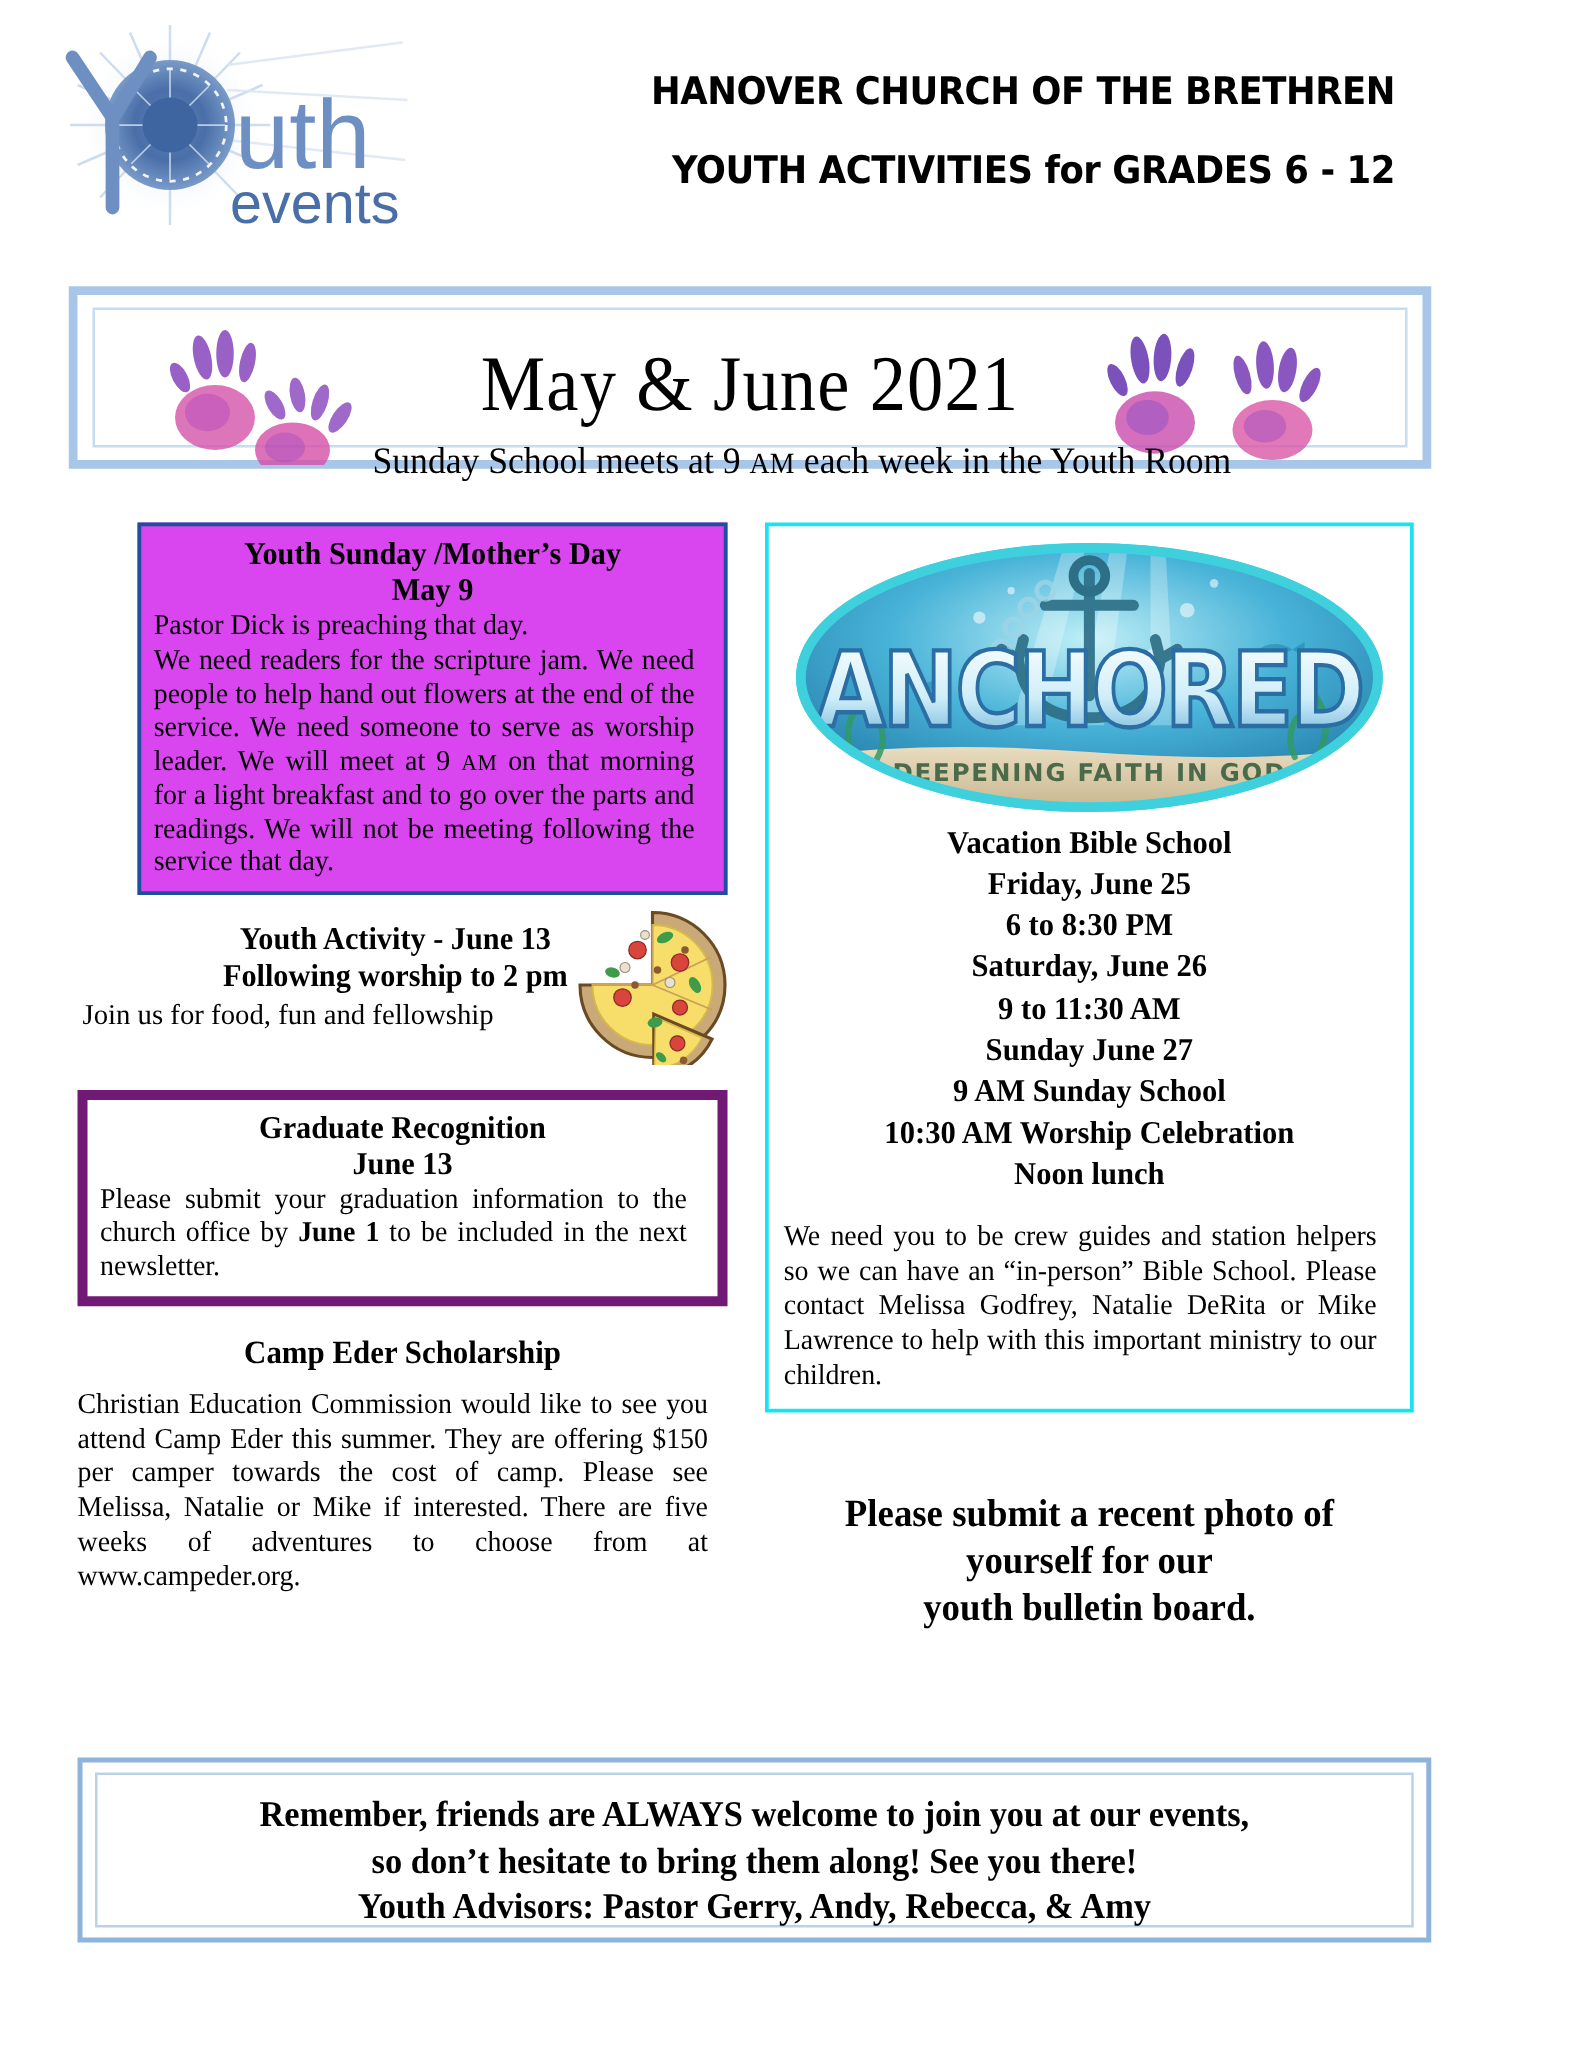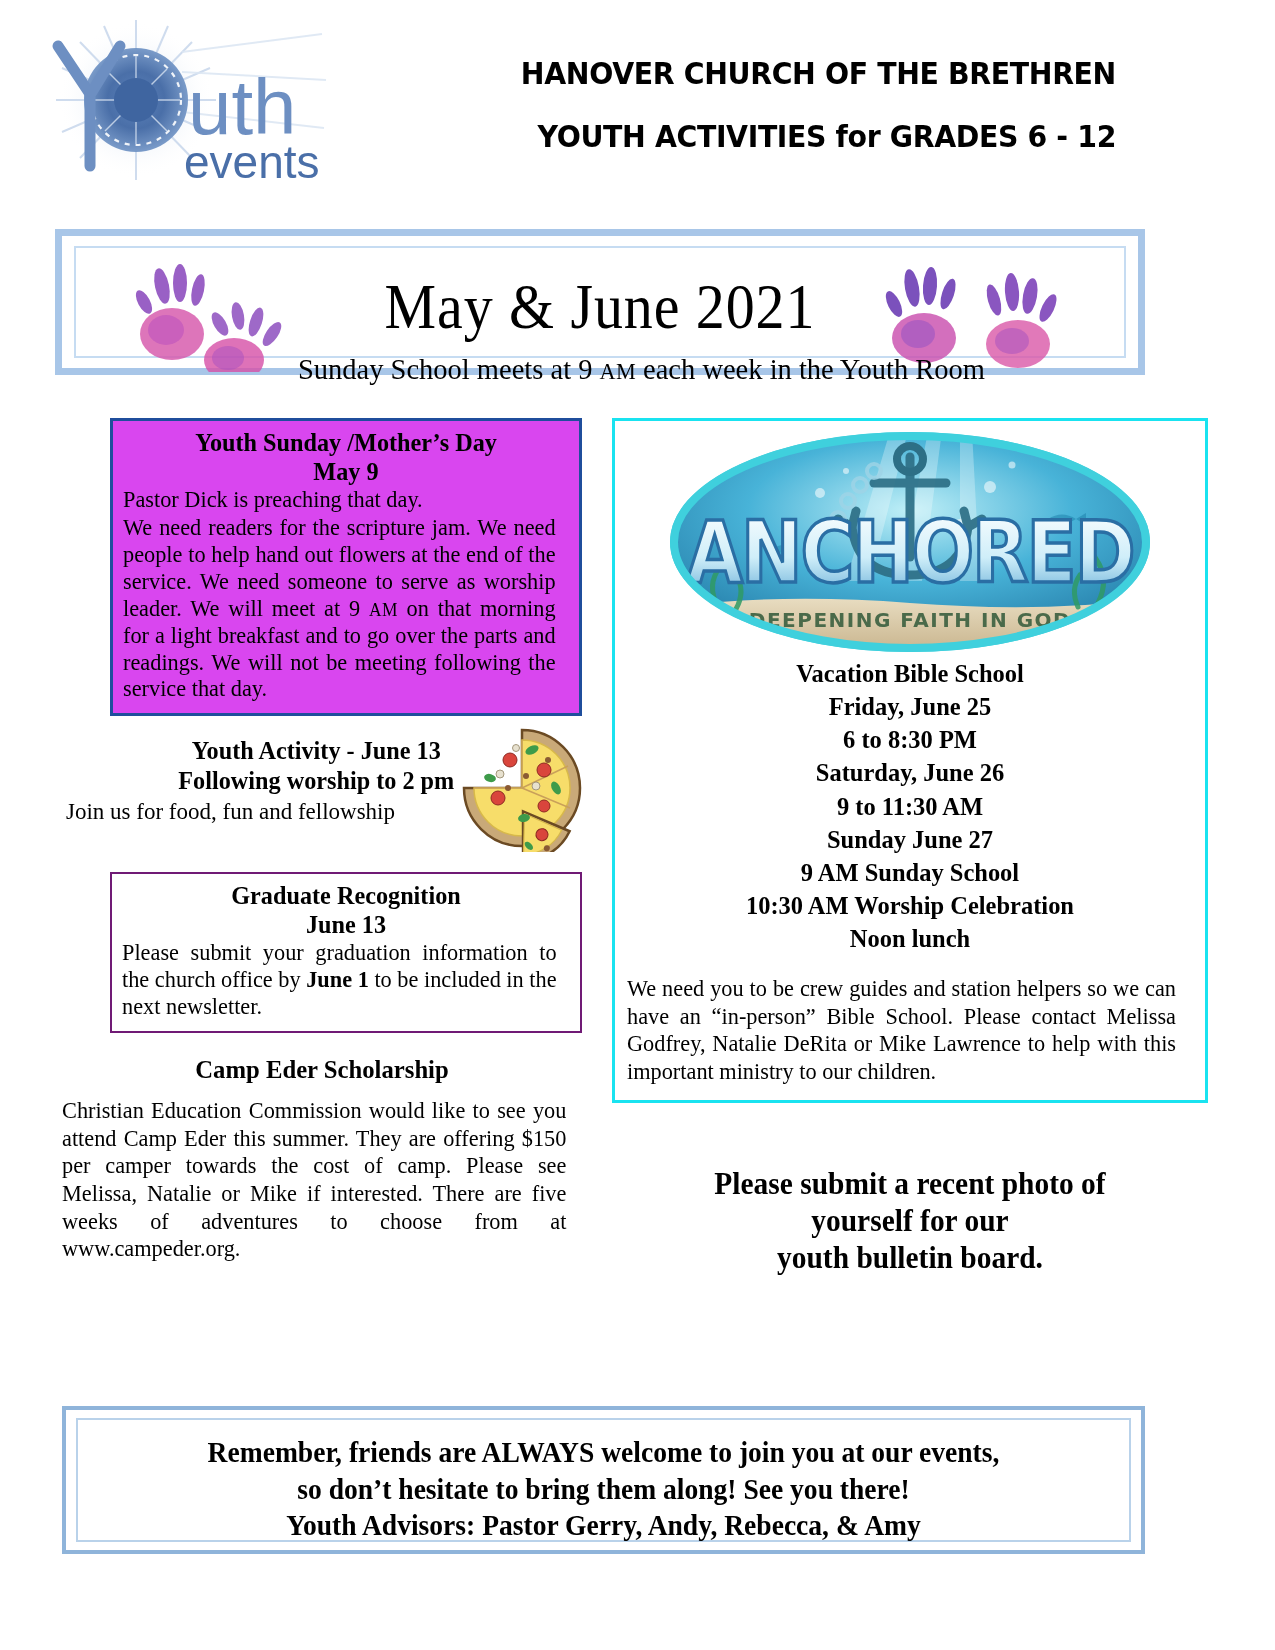--- a/index.html
+++ b/index.html
@@ -119,37 +119,36 @@
   .col-left {
     position: absolute;
     left: 62px;
     top: 418px;
     width: 520px;
   }
   .col-right {
     position: absolute;
     left: 612px;
     top: 418px;
-    width: 596px;
+    width: 519px;
   }
 
   
   .box-dark {
     border: 3px solid #1f4e9c;
     box-sizing: border-box;
     padding: 8px 10px 10px 10px;
     background: #d946ef;
     margin-left: 48px;
   }
   .box-light {
-    border: 2px solid #701a75;
+    border: 8px solid #701a75;
     box-sizing: border-box;
     padding: 8px 10px 10px 10px;
     background: #fff;
-    margin-left: 48px;
   }
   .box-cyan {
     border: 3px solid #19e3f0;
     box-sizing: border-box;
     padding: 10px 12px 14px 12px;
     background: #fff;
   }
 
   .bhead {
     text-align: center;

